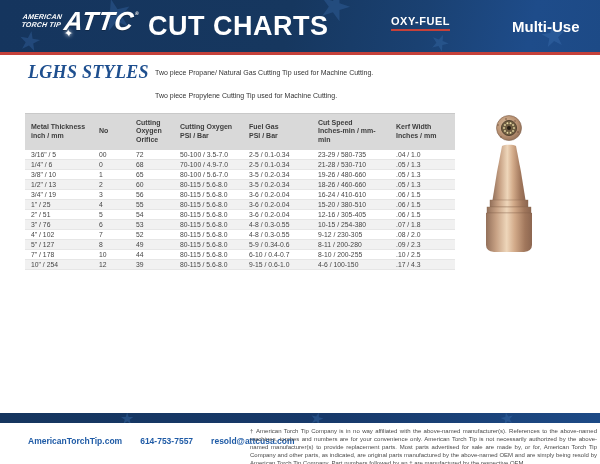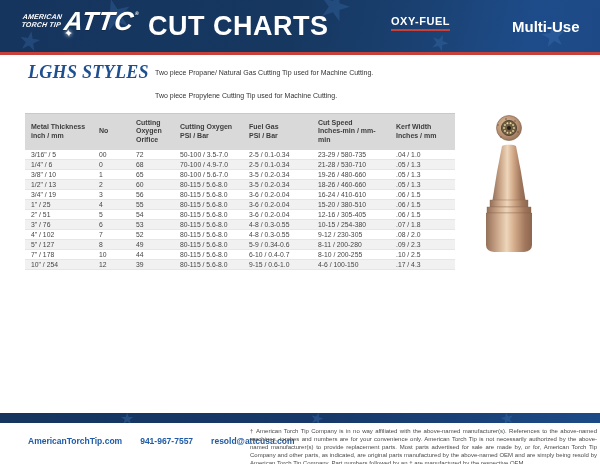--- a/index.html
+++ b/index.html
@@ -316,19 +316,19 @@
   </div>
 
   <div class="footer-bar">
     <span class="fb-star fbs1">★</span>
     <span class="fb-star fbs2">★</span>
     <span class="fb-star fbs3">★</span>
   </div>
 
   <div class="contact">
     <span>AmericanTorchTip.com</span>
-    <span>941-967-7557</span>
+    <span>614-753-7557</span>
     <span>resold@attcusa.com</span>
   </div>
 
   <div class="disclaimer">† American Torch Tip Company is in no way affiliated with the above-named manufacturer(s). References to the above-named machines, torches and numbers are for your convenience only. American Torch Tip is not necessarily authorized by the above-named manufacturer(s) to provide replacement parts. Most parts advertised for sale are made by, or for, American Torch Tip Company and other parts, as indicated, are original parts manufactured by the above-named OEM and are simply being resold by American Torch Tip Company. Part numbers followed by an † are manufactured by the respective OEM.</div>
 
 </div>
 
 </body></html>

